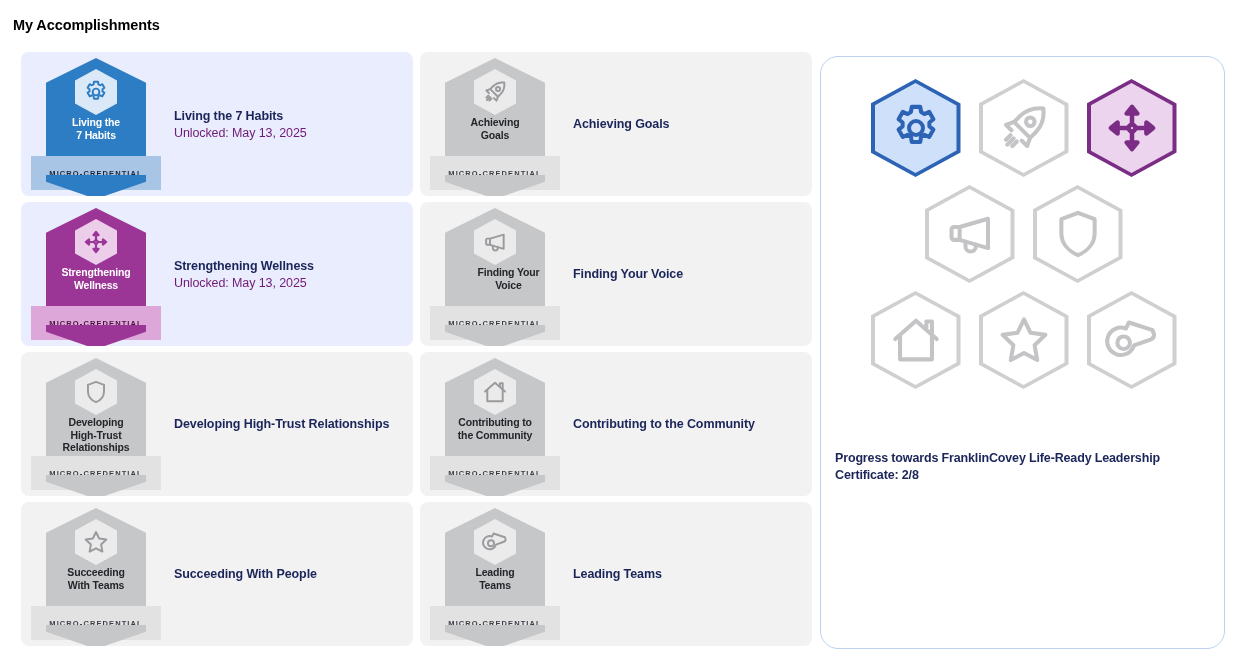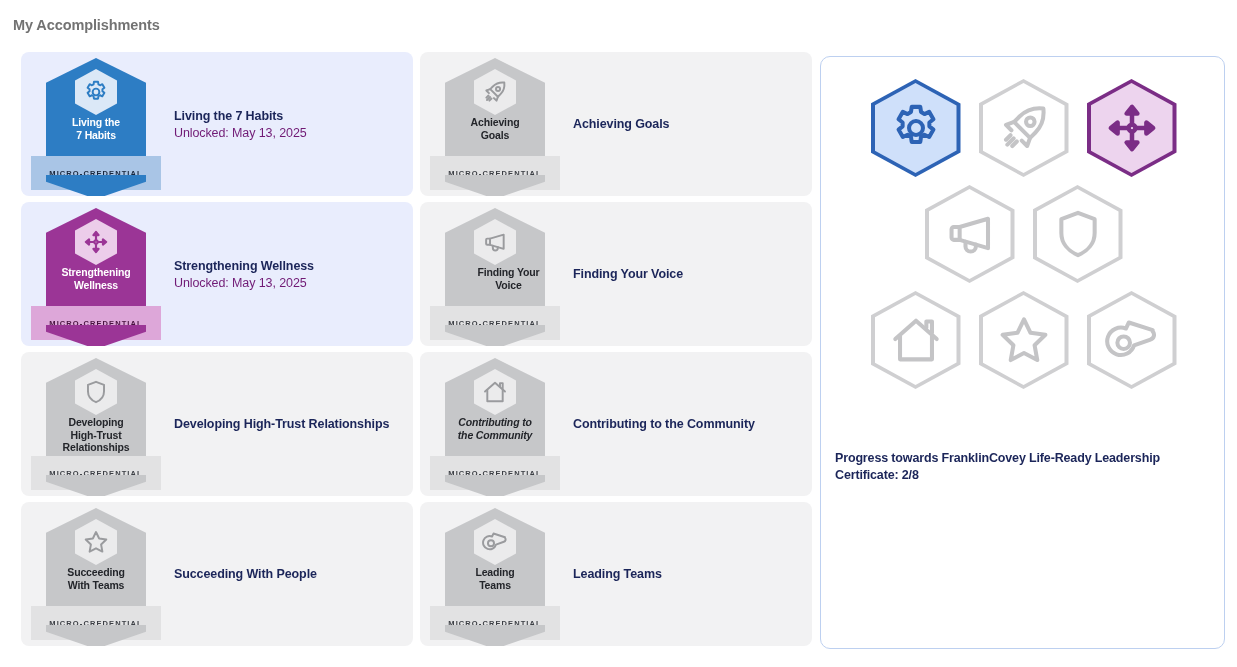--- a/index.html
+++ b/index.html
@@ -8,21 +8,21 @@
     width: 1237px; height: 667px;
     background: #ffffff;
     font-family: "Liberation Sans", sans-serif;
     overflow: hidden;
   }
   #page-title {
     position: absolute;
     left: 13px; top: 17px;
     font-size: 14.5px;
     font-weight: bold;
-    color: #737373;
+    color: #000000;
     letter-spacing: -0.1px;
   }
   #board {
     position: absolute;
     left: 0; top: 52px;
     width: 1237px; height: 615px;
   }
   
   .col {
     position: absolute;
@@ -135,21 +135,21 @@
     letter-spacing: -0.1px;
   }
 
   
   #progress-panel {
     position: absolute;
     left: 820px; top: 4px;
     width: 405px; height: 593px;
     background: #ffffff;
     border: 1.5px solid #bdd0f0;
-    border-radius: 10px;
+    border-radius: 18px;
   }
   #hex-grid {
     position: absolute;
     left: 0; top: 22px;
     width: 405px; height: 320px;
   }
   .hex-row {
     display: flex;
     justify-content: center;
     gap: 18px;
@@ -318,21 +318,21 @@
       <div class="cred-card locked">
         <div class="badge-wrap">
           <div class="badge-body"></div>
           <div class="badge-icon-hex">
             <svg viewBox="0 0 24 24" fill="none" stroke-width="1.8" stroke-linejoin="round" stroke-linecap="round">
               <path d="M2.8 11.6 12 3.4l9.2 8.2"></path>
               <path d="M4.9 10.2v10.4h14.2V10.2"></path>
               <path d="M16.6 6.6V3.8h2.5v5"></path>
             </svg>
           </div>
-          <div class="badge-title" style="white-space: pre-line; font-style: italic;">Contributing to
+          <div class="badge-title" style="white-space: pre-line;">Contributing to
 the Community</div>
           <div class="badge-band">MICRO-CREDENTIAL</div>
           <div class="badge-notch"></div>
         </div>
         <div class="card-text">
           <div class="card-name">Contributing to the Community</div>
         </div>
       </div>
       <div class="cred-card locked">
         <div class="badge-wrap">

